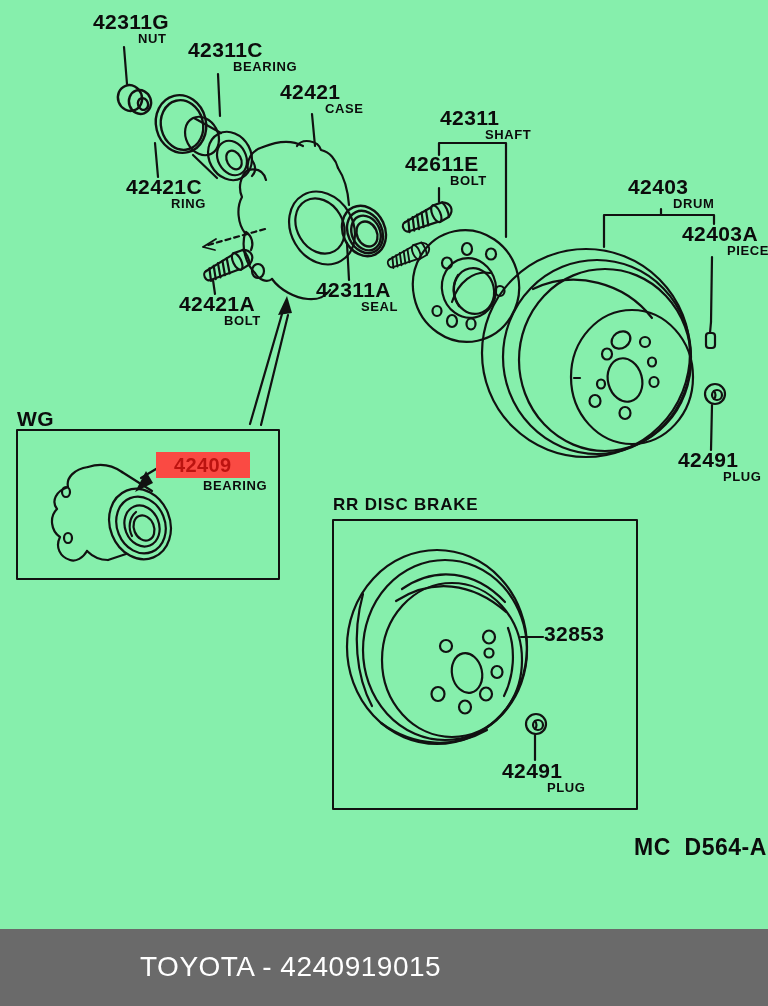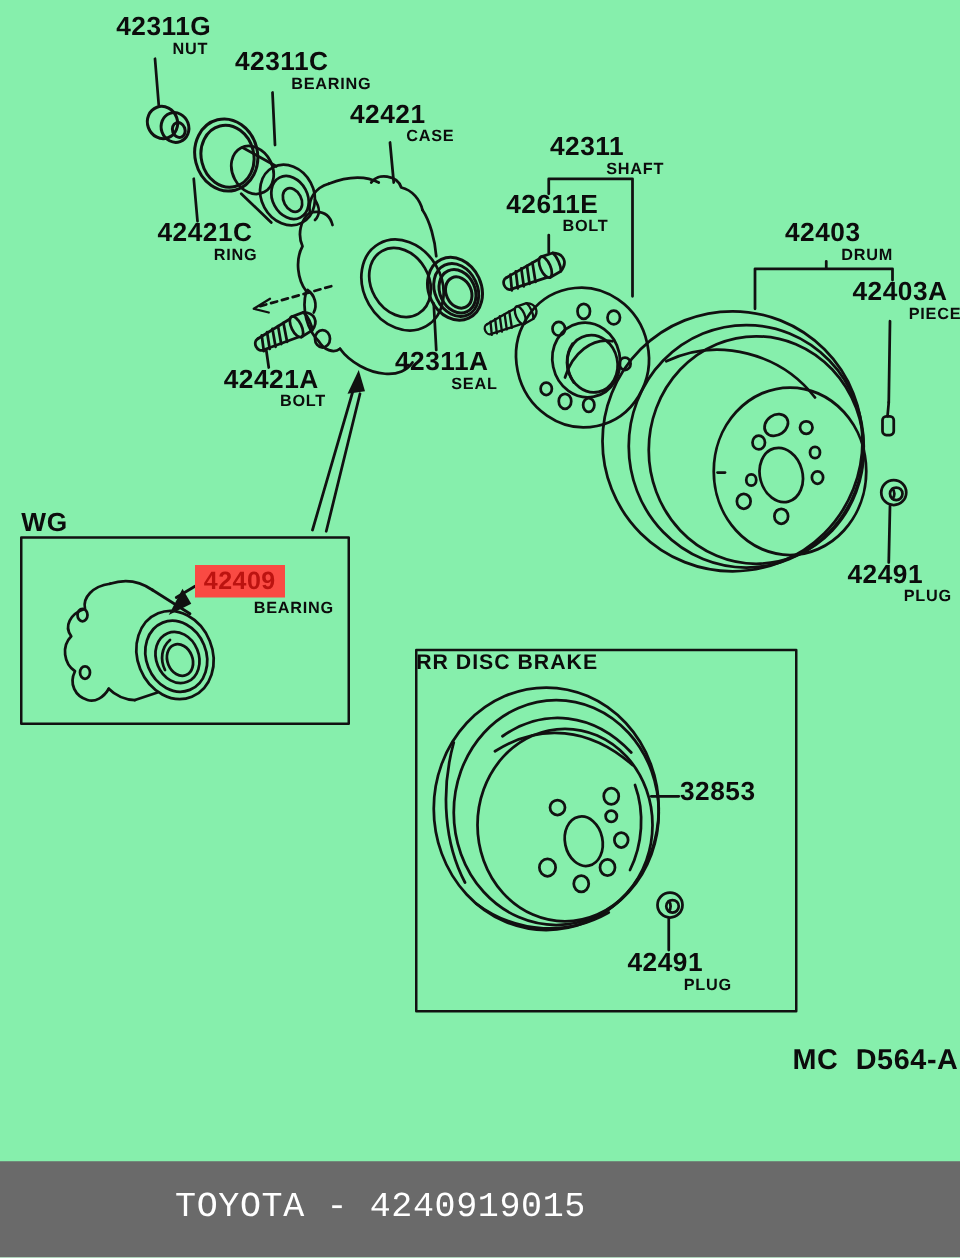--- a/index.html
+++ b/index.html
@@ -5,29 +5,29 @@
   html,body{margin:0;padding:0;background:#dddddd;}
   .stage{
     position:relative;width:768px;height:1006px;background:#86efac;
     font-family:"Liberation Sans", sans-serif;overflow:hidden;margin:0 auto;
   }
   .art{position:absolute;left:0;top:0;}
   .plabel{position:absolute;color:#0c0c0c;white-space:nowrap;}
   .pnum{font-size:21px;font-weight:700;line-height:18px;letter-spacing:0.4px;}
   .pname{font-size:13px;font-weight:700;line-height:12px;letter-spacing:0.6px;margin-top:2px;margin-left:1px;padding-left:44px;}
   .plabel.hl .pnum{
-    font-size:20px;line-height:20px;padding:3px 7px;display:inline-block;
+    font-size:20px;line-height:20px;padding:3px 18px;display:inline-block;
   }
   .plabel.hl .pname{color:#0c0c0c;margin-left:3px;}
   .boxtitle{position:absolute;font-size:17px;font-weight:700;letter-spacing:0.8px;color:#0c0c0c;white-space:nowrap;}
   .wgtitle{position:absolute;font-size:21px;font-weight:700;letter-spacing:0.5px;color:#0c0c0c;}
   .doccode{position:absolute;font-size:23px;font-weight:700;letter-spacing:0.5px;color:#0c0c0c;white-space:pre;}
   .footer{position:absolute;left:0;top:929px;width:768px;height:77px;}
   .footer span{position:absolute;font-size:28px;font-weight:400;letter-spacing:0.5px;top:22px;white-space:pre;}
-  .f-left{left:140px;font-family:Liberation Mono, monospace;}
+  .f-left{left:140px;}
   .f-right{left:467px;}
 </style>
 </head>
 <body>
 
 <div class="stage">
 
   <svg class="art" width="768" height="1006" viewBox="0 0 768 1006" fill="none" stroke="#111111" stroke-width="2.2" stroke-linecap="round" stroke-linejoin="round">
 
     <defs>
@@ -271,20 +271,20 @@
     <div class="pnum">42491</div>
     <div class="pname">PLUG</div>
   </div>
 
   <div class="plabel hl" style="left:156px;top:452px">
     <div class="pnum" style="background: rgb(250, 74, 67); color: rgb(188, 19, 16);">42409</div>
     <div class="pname">BEARING</div>
   </div>
 
   <div class="wgtitle" style="left:17px;top:407px">WG</div>
-  <div class="boxtitle" style="left:333px;top:520px">RR DISC BRAKE</div>
+  <div class="boxtitle" style="left:333px;top:495px">RR DISC BRAKE</div>
   <div class="doccode" style="left:634px;top:834px">MC  D564-A</div>
 
   <div class="footer" style="background: rgb(106, 106, 106); color: rgb(255, 255, 255);">
     <span class="f-left">TOYOTA - 4240919015</span>
   </div>
 
 </div>
 
 </body></html>

